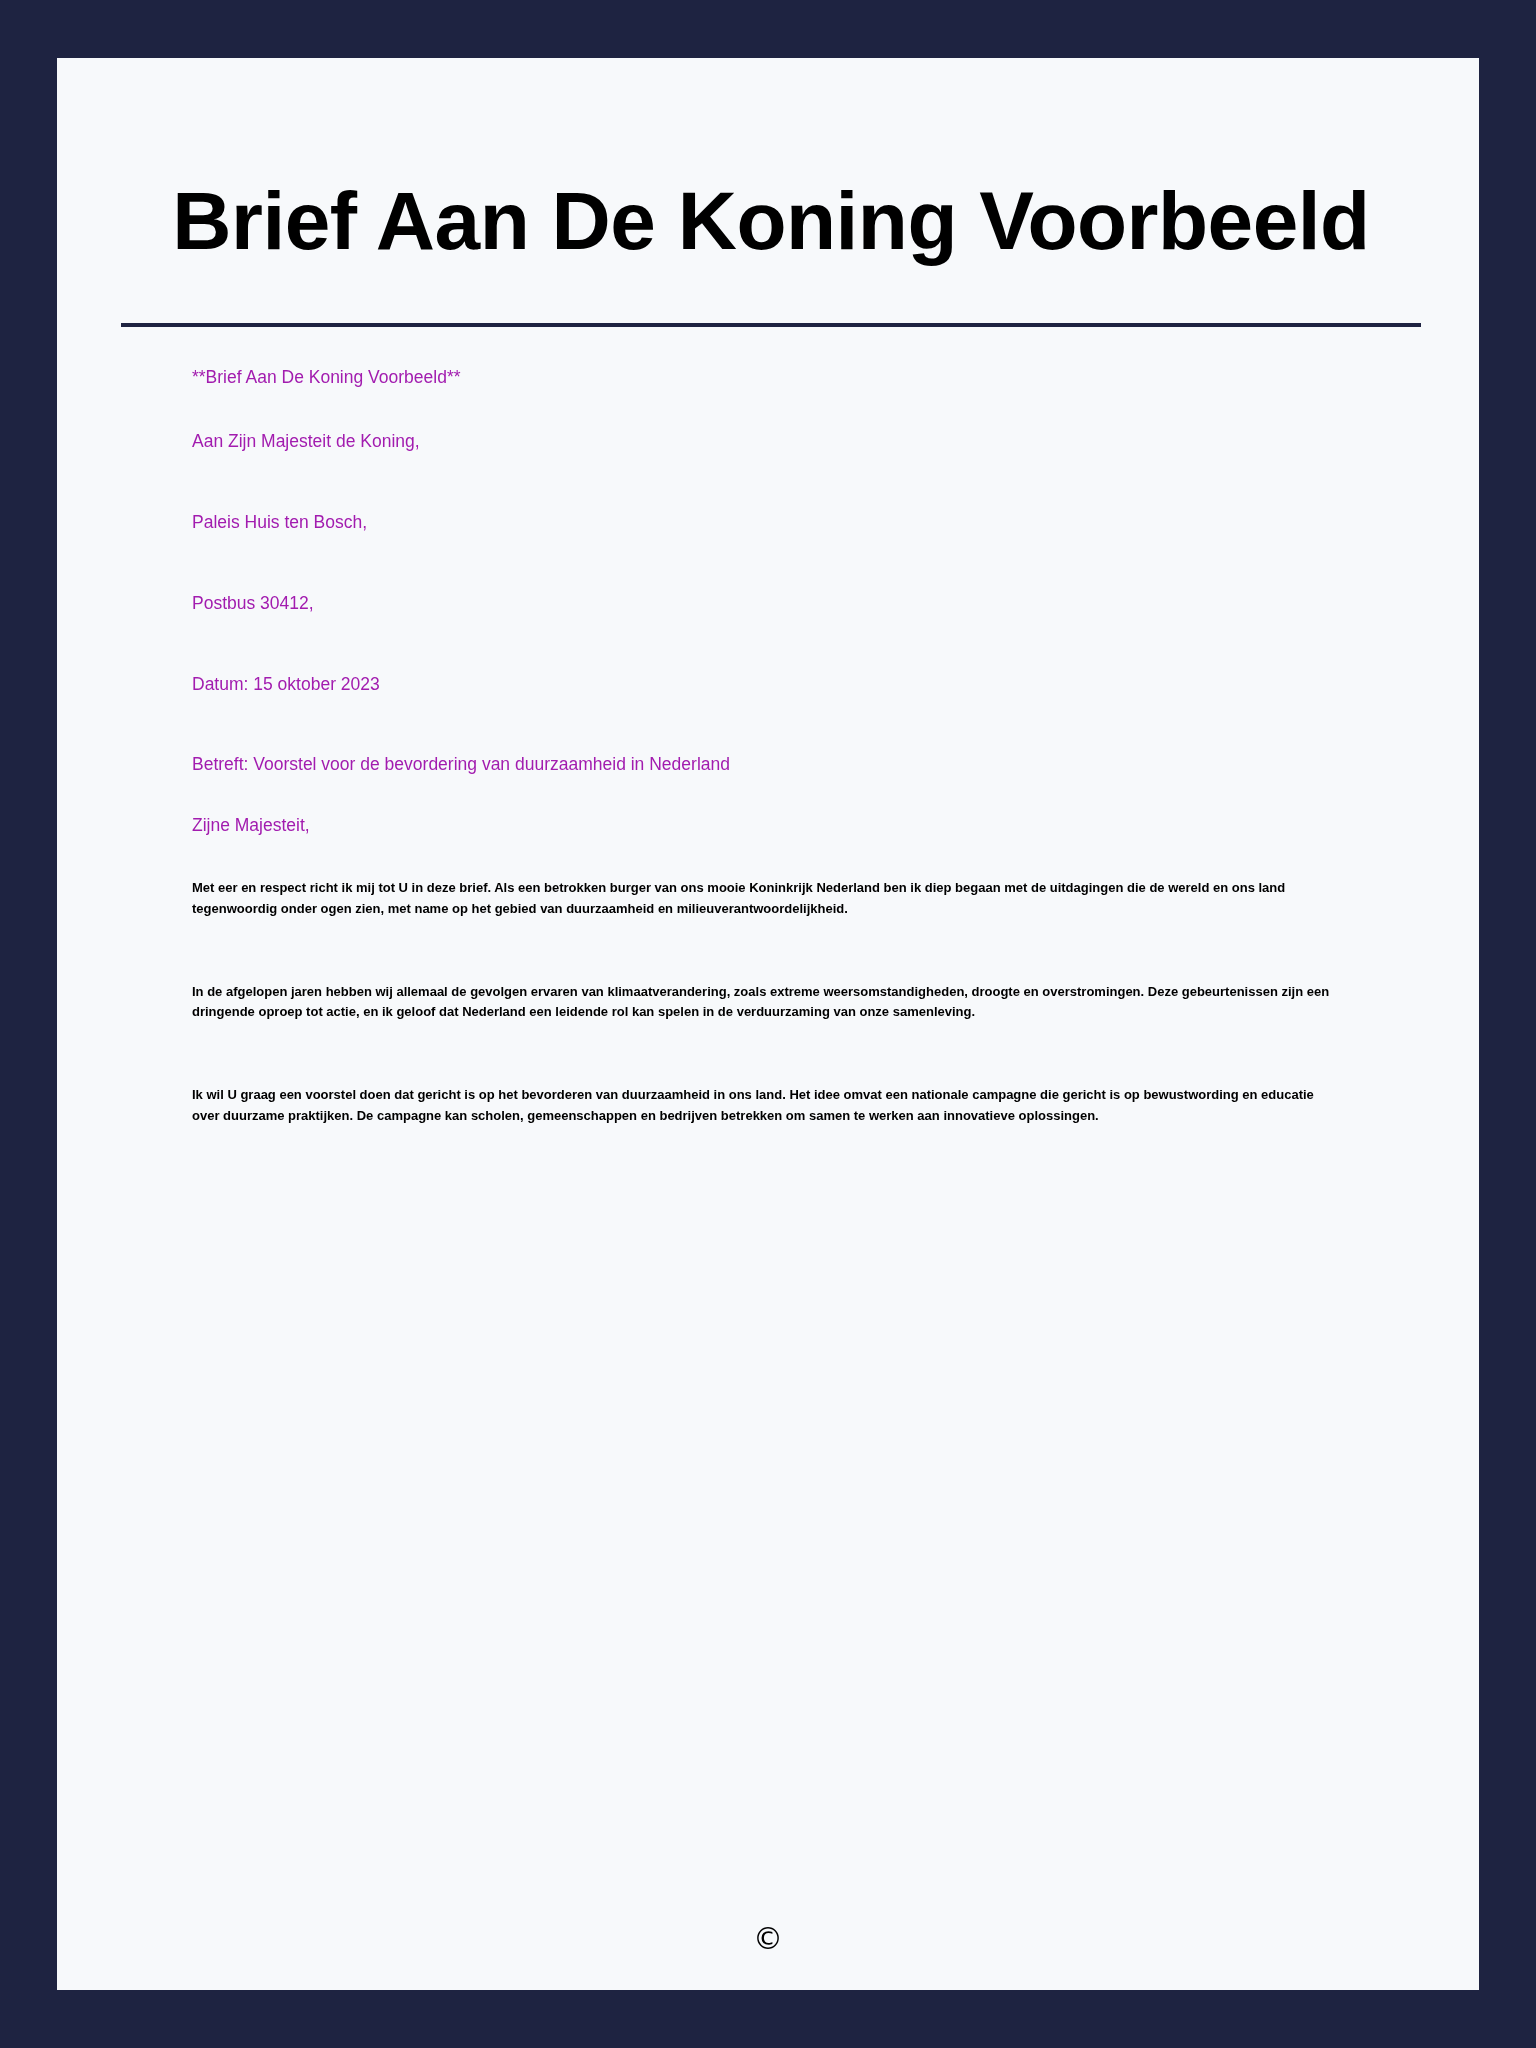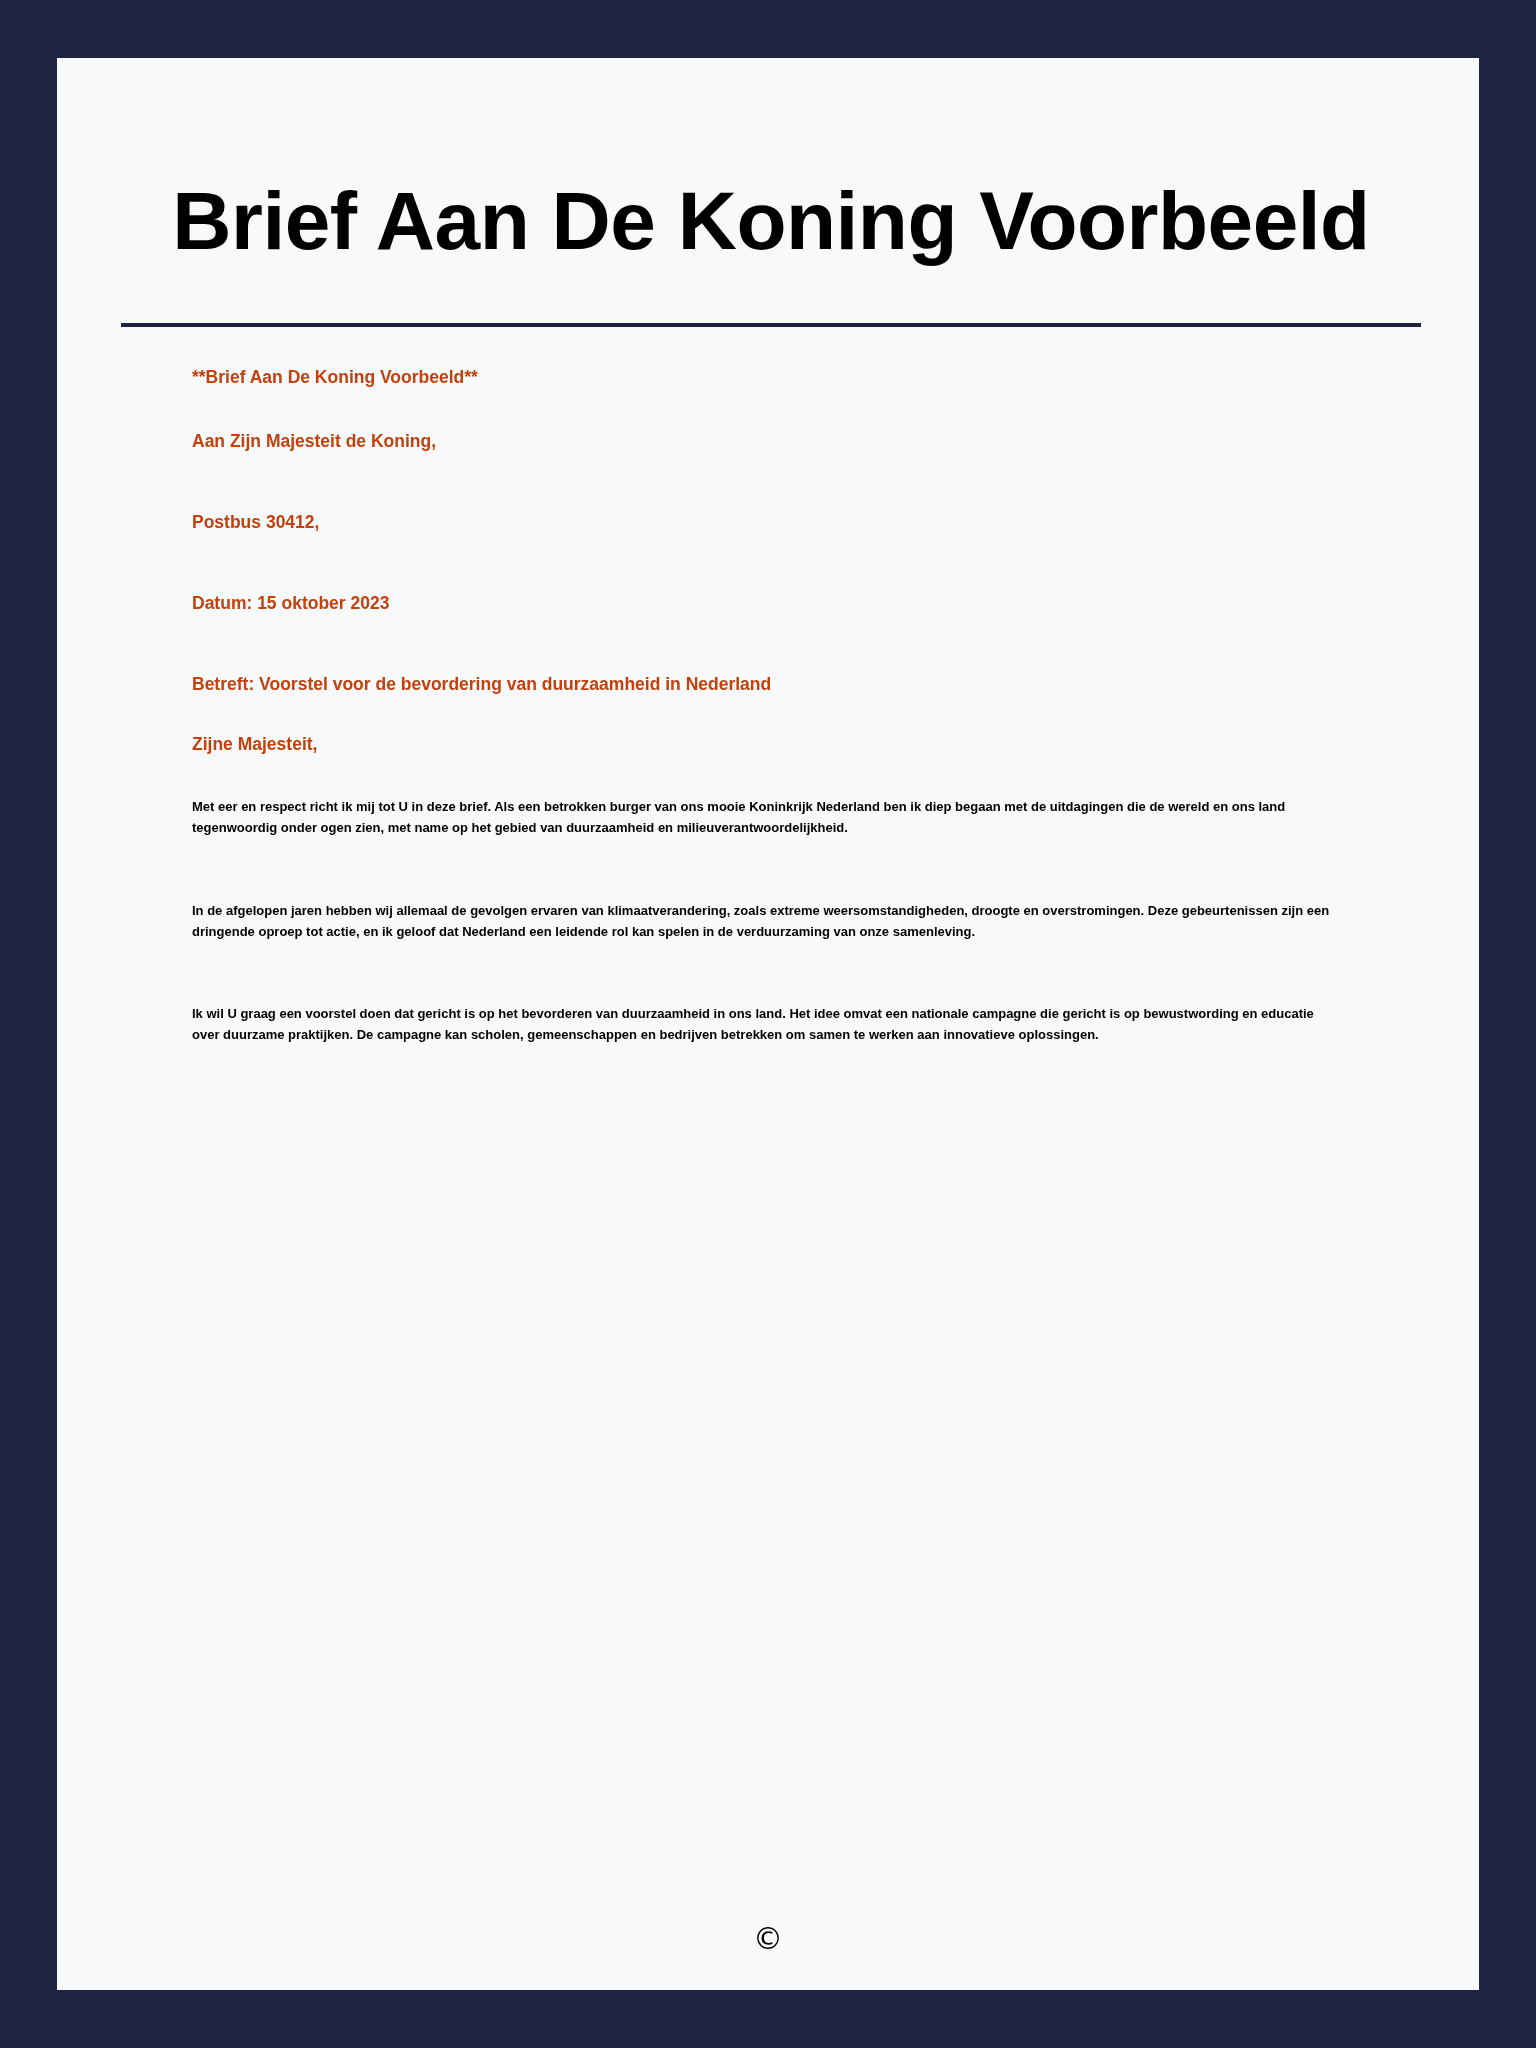--- a/index.html
+++ b/index.html
@@ -56,22 +56,22 @@
     margin: 57px 28px 0 28px;
   }
 
   .doc-body {
     box-sizing: border-box;
     padding: 38px 135px 0 135px;
   }
 
   .line-block {
     font-size: 17.5px;
-    font-weight: bold;
-    color: #c2410c;
+    font-weight: normal;
+    color: #a21caf;
     line-height: 1.42;
     margin: 0 0 39px 0;
   }
 
   .line-block.gap-lg {
     margin-bottom: 56px;
   }
 
   .para {
     font-size: 13px;
@@ -110,20 +110,21 @@
 
     <div class="doc-header">
       <h1 class="doc-title">Brief Aan De Koning Voorbeeld</h1>
       <div class="title-rule"></div>
     </div>
 
     <div class="doc-body">
 
       <p class="line-block">**Brief Aan De Koning Voorbeeld**</p>
       <p class="line-block gap-lg">Aan Zijn Majesteit de Koning,</p>
+      <p class="line-block gap-lg">Paleis Huis ten Bosch,</p>
       <p class="line-block gap-lg">Postbus 30412,</p>
 
       <p class="line-block" style="margin-top:8px;margin-bottom:56px;">Datum: 15 oktober 2023</p>
 
       <p class="line-block" style="margin-top:20px;margin-bottom:36px;">Betreft: Voorstel voor de bevordering van duurzaamheid in Nederland</p>
 
       <p class="line-block" style="margin-top:20px;margin-bottom:40px;">Zijne Majesteit,</p>
 
       <p class="para first">Met eer en respect richt ik mij tot U in deze brief. Als een betrokken burger van ons mooie Koninkrijk Nederland ben ik diep begaan met de uitdagingen die de wereld en ons land tegenwoordig onder ogen zien, met name op het gebied van duurzaamheid en milieuverantwoordelijkheid.</p>
       <p class="para">In de afgelopen jaren hebben wij allemaal de gevolgen ervaren van klimaatverandering, zoals extreme weersomstandigheden, droogte en overstromingen. Deze gebeurtenissen zijn een dringende oproep tot actie, en ik geloof dat Nederland een leidende rol kan spelen in de verduurzaming van onze samenleving.</p>

